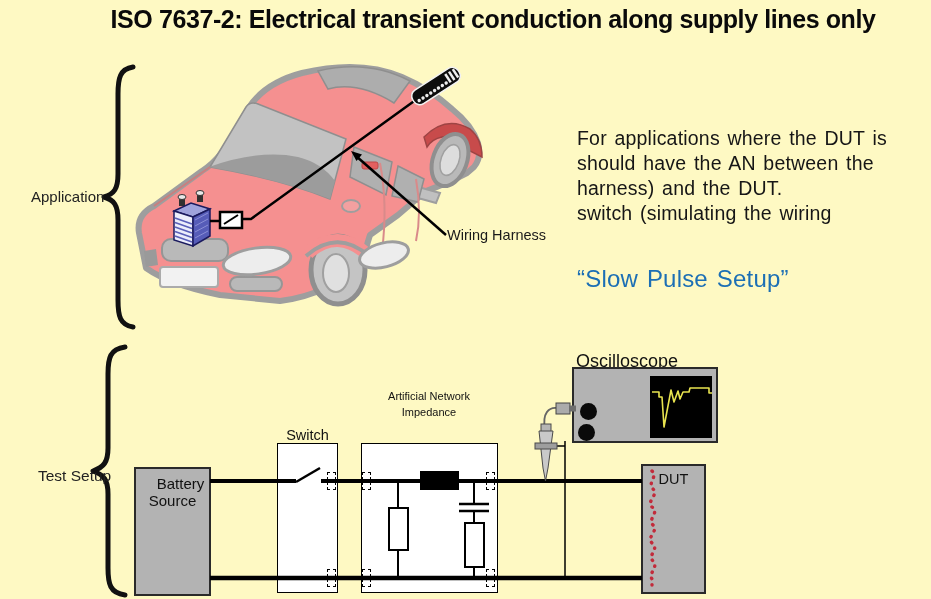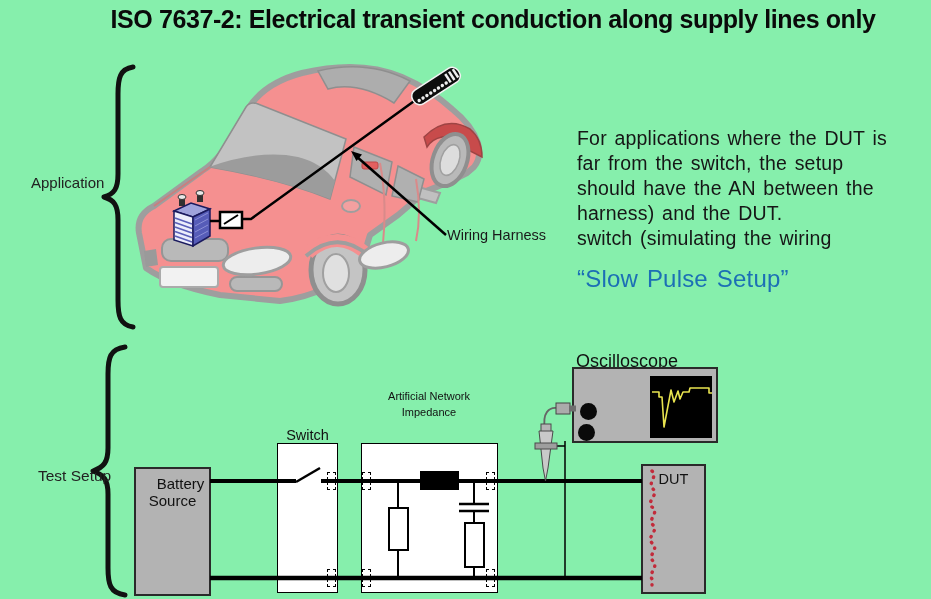--- a/index.html
+++ b/index.html
@@ -1,16 +1,16 @@
 <!DOCTYPE html>
 <html style="--highlight_blue: #1c6fb5; --car_body_pink: #f59090; --car_outline_gray: #9e9e9e; --glass_gray: #c2c2c2; --panel_gray: #b3b3b3; --waveform_yellow: #e8e34f; --dut_dots_red: #c22b3b; --battery_blue: #565cb8;"><head>
 <meta charset="utf-8">
 <style>
   html,body{margin:0;padding:0;background:#fff;}
-  .stage{position:relative;width:931px;height:599px;background:#86efac;overflow:hidden;
+  .stage{position:relative;width:931px;height:599px;background:#fef9c3;overflow:hidden;
          font-family:"Liberation Sans",sans-serif;color:#111;}
   .abs{position:absolute;}
   .title{left:0;top:5px;width:931px;padding-left:55px;box-sizing:border-box;text-align:center;
          font-size:25px;font-weight:700;letter-spacing:-0.4px;color:#0a0a0a;}
   .brace-label{font-size:15px;color:#222;}
   .desc{left:577px;top:126px;width:350px;font-size:19.5px;line-height:25px;color:#161616;
         letter-spacing:0.2px;word-spacing:2px;}
   .highlight{left:577px;top:265px;font-size:24px;letter-spacing:0.2px;word-spacing:2px;
              color:var(--highlight_blue,#1c6fb5);}
   .wh-label{left:447px;top:227px;font-size:14.5px;color:#1a1a1a;}
@@ -28,21 +28,21 @@
 </head>
 <body>
 
 <div class="stage">
 
   <div class="abs title">ISO 7637-2: Electrical transient conduction along supply lines only</div>
 
   <svg class="abs" style="left:100px;top:64px;" width="40" height="266" viewBox="0 0 40 266">
     <path d="M 33 3 C 20 5 18 14 18 30 L 18 110 C 18 125 14 130 4 133 C 14 136 18 141 18 156 L 18 236 C 18 252 20 261 33 263" fill="none" stroke="#111" stroke-width="5" stroke-linecap="round" stroke-linejoin="round"></path>
   </svg>
-  <div class="abs brace-label" style="left:31px;top:174px;">Application</div>
+  <div class="abs brace-label" style="left:31px;top:188px;">Application</div>
 
   <svg class="abs" style="left:130px;top:55px;z-index:1;" width="420" height="270" viewBox="0 0 420 270">
 
     <path d="M 16 213 L 9 178 Q 6 160 24 151 L 72 116 Q 92 104 112 66
              Q 126 30 172 18 Q 230 4 272 22 Q 300 34 322 54 Q 342 70 348 88 Q 352 102 344 112
              L 337 118 Q 318 128 296 136 L 268 160 L 240 180 Q 235 196 233 205
              Q 200 240 150 246 L 90 240 Q 40 230 16 213 Z" fill="var(--car_body_pink,#f59090)" stroke="var(--car_outline_gray,#9e9e9e)" stroke-width="6" stroke-linejoin="round"></path>
 
     <path d="M 188 16 Q 238 4 280 26 L 264 48 Q 228 26 198 34 Z" fill="#adadad" stroke="#8f8f8f" stroke-width="1.5"></path>
 
@@ -137,21 +137,20 @@
     <g>
       <path d="M 316 180 L 226 101" stroke="#000" stroke-width="2.5"></path>
       <polygon points="221,96 232,99.5 226.5,106" fill="#000"></polygon>
     </g>
   </svg>
 
   <div class="abs wh-label" style="z-index:4;">Wiring Harness</div>
 
   <div class="abs desc">
     <div>For applications where the DUT is</div>
-    <div>far from the switch, the setup</div>
     <div>should have the AN between the</div>
     <div>harness) and the DUT.</div>
     <div>switch (simulating the wiring</div>
   </div>
   <div class="abs highlight">“Slow Pulse Setup”</div>
 
   <svg class="abs" style="left:88px;top:344px;" width="44" height="254" viewBox="0 0 44 254">
     <path d="M 37 3 C 22 5 20 14 20 30 L 20 104 C 20 118 16 123 5 127 C 16 131 20 136 20 150 L 20 224 C 20 240 22 249 37 251" fill="none" stroke="#111" stroke-width="5" stroke-linecap="round" stroke-linejoin="round"></path>
   </svg>
   <div class="abs brace-label" style="left:22px;top:467px;font-size:15.5px;margin-left:16px;">Test Setup</div>

